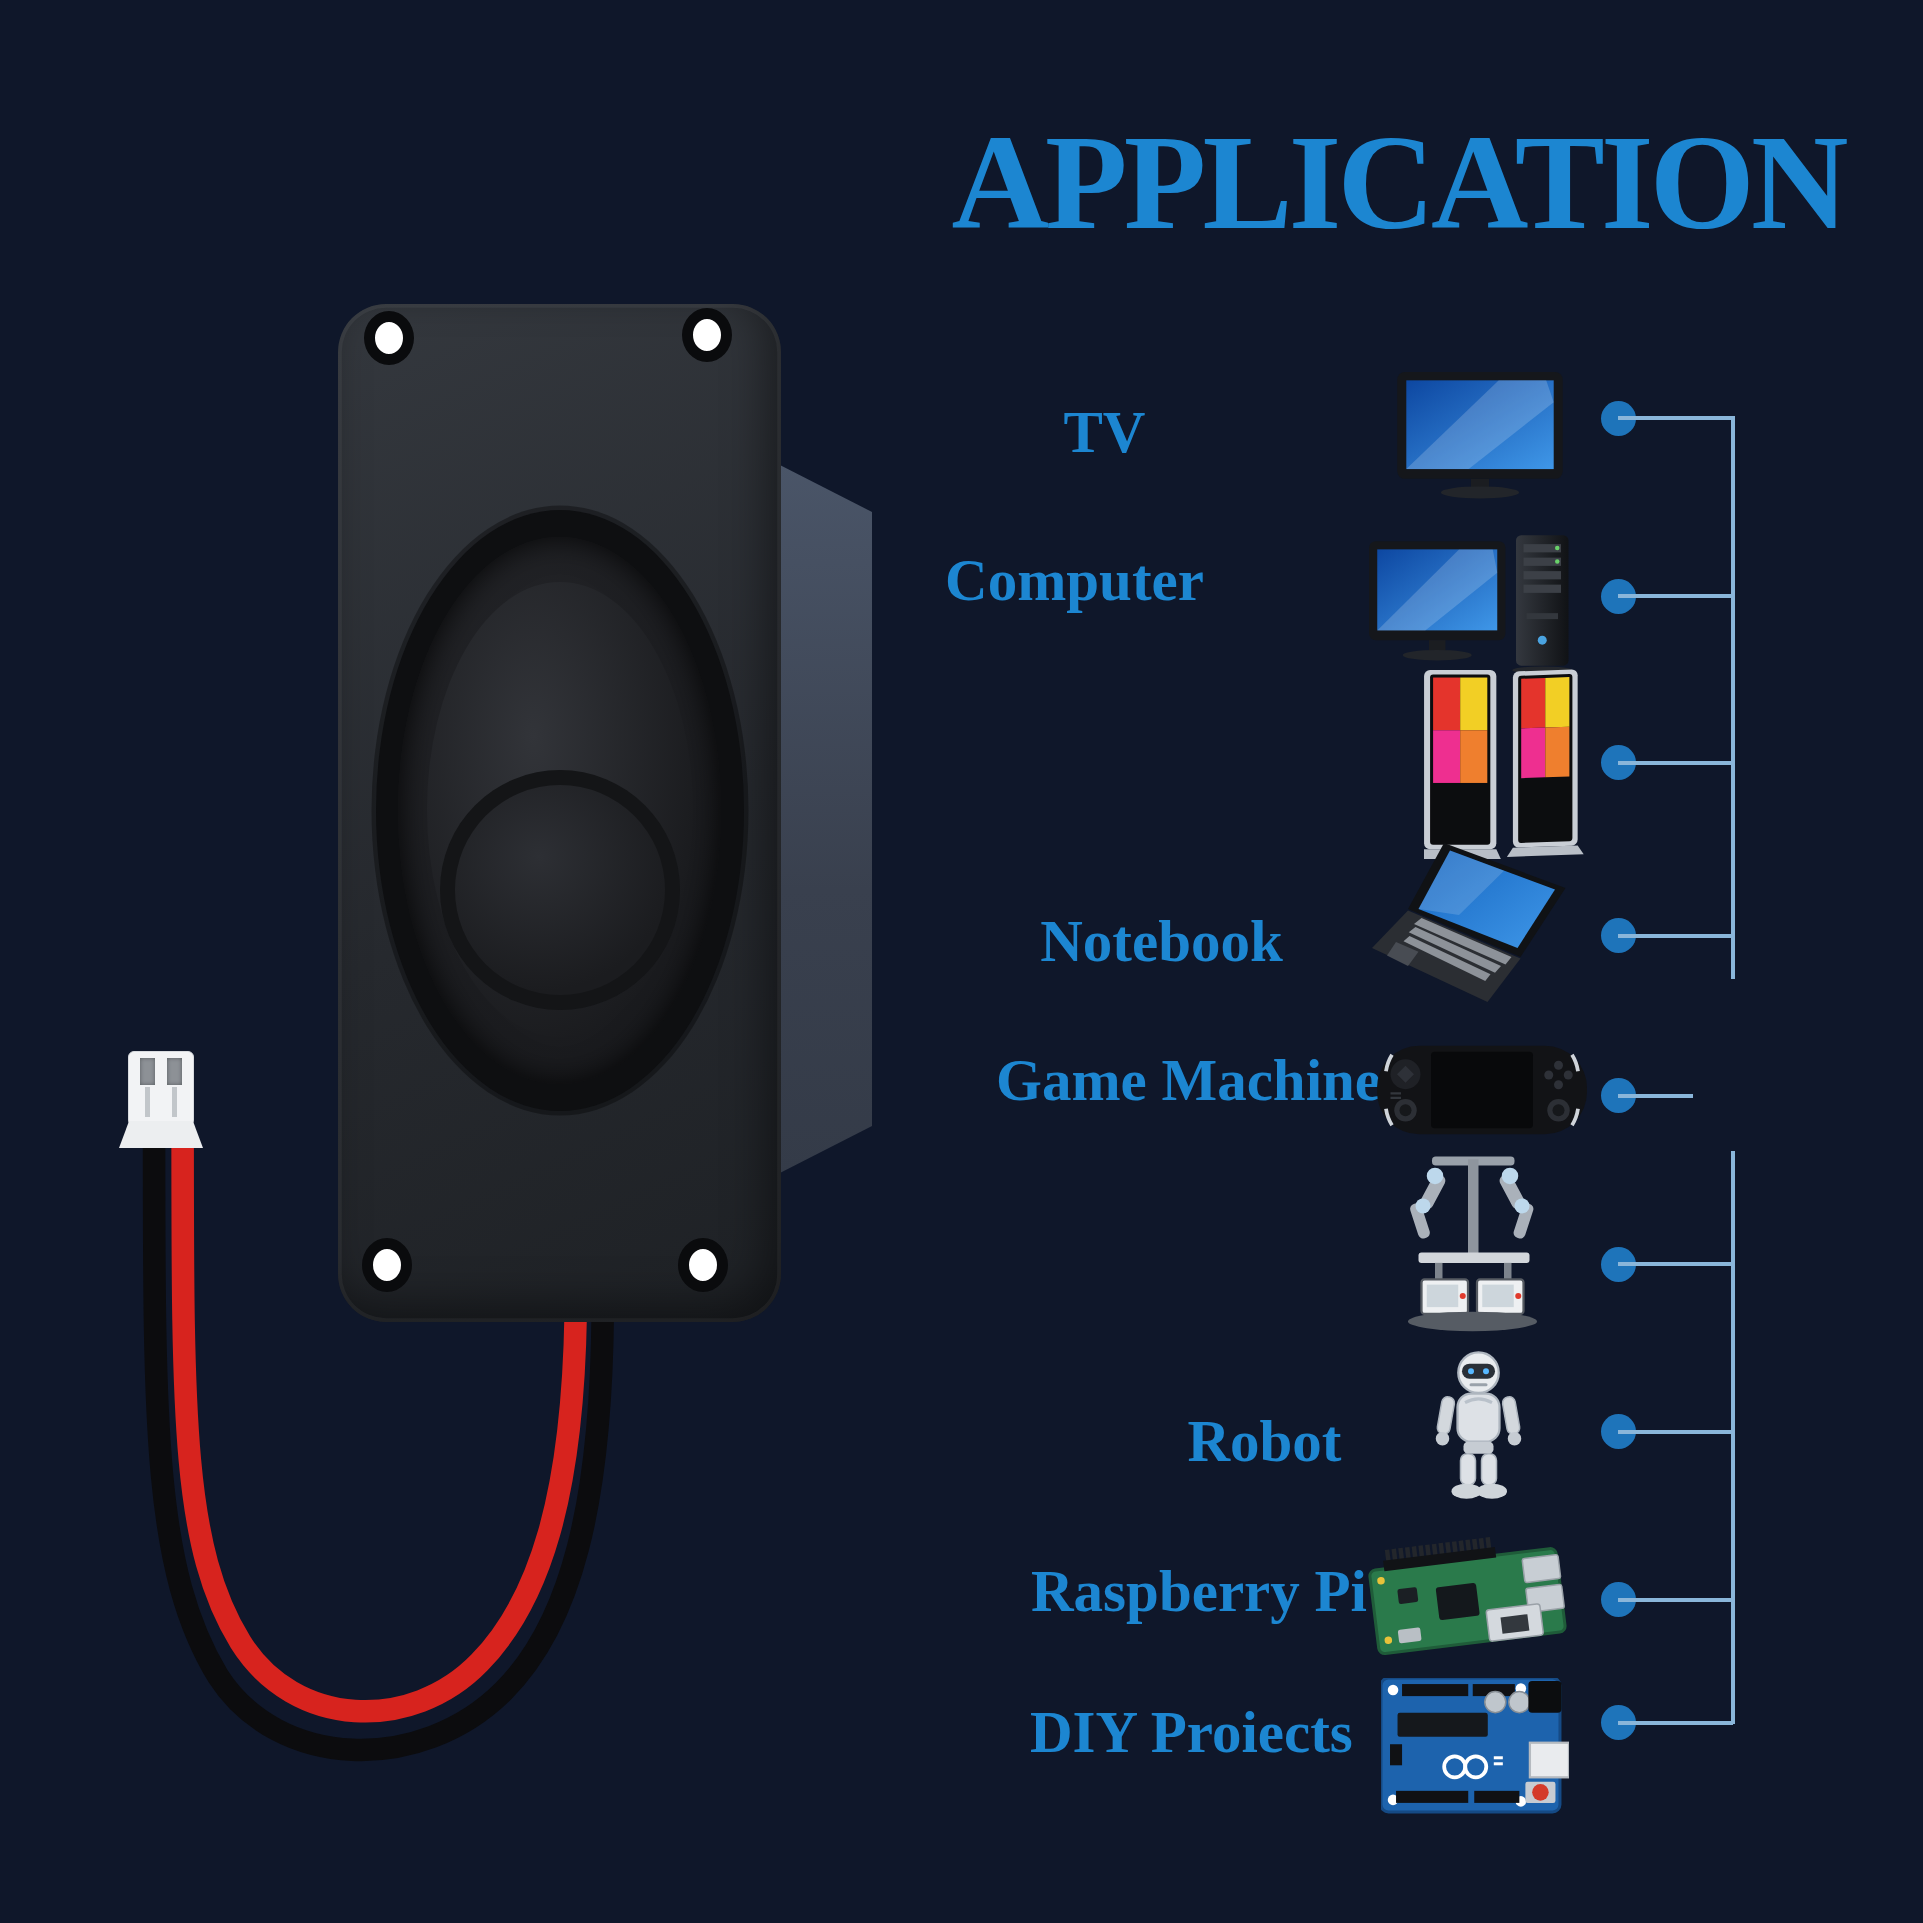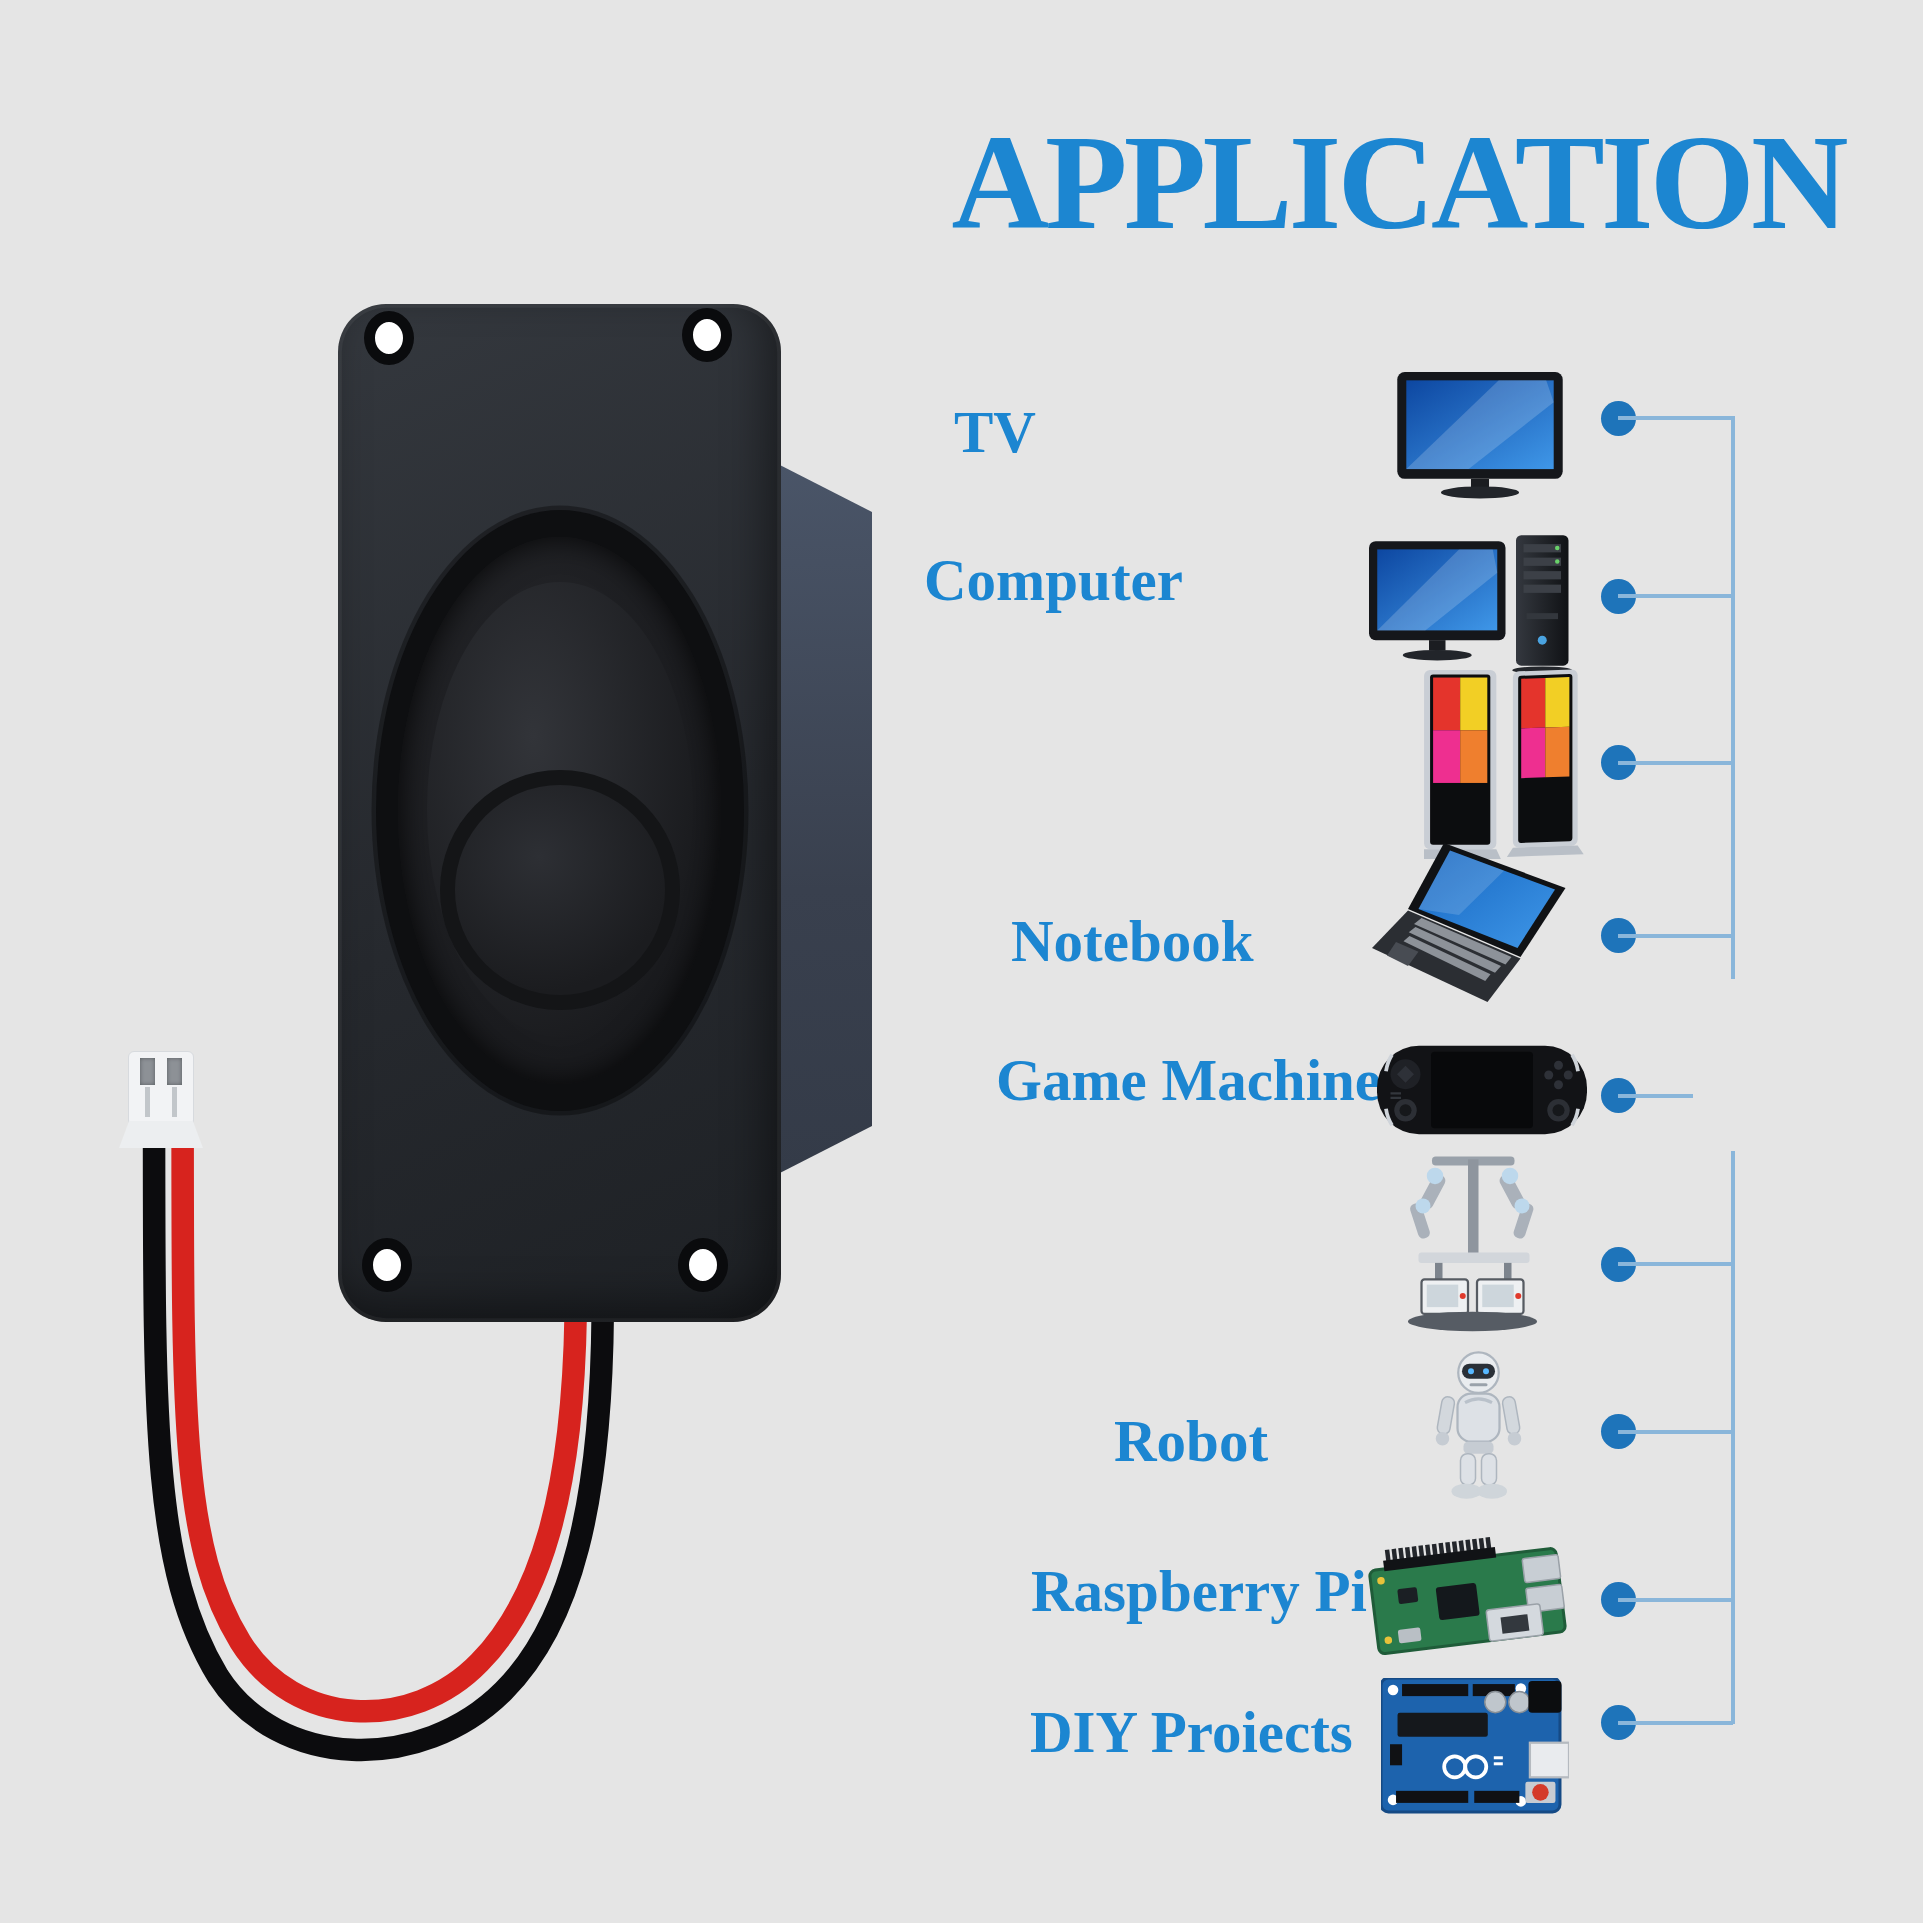--- a/index.html
+++ b/index.html
@@ -2,34 +2,34 @@
 <html style="font-size:12px"><head>
 <meta charset="utf-8">
 <style>
   :root{
     --accent:#1c86d1;
     --line:#8ab6da;
     --dot:#1e74ba;
   }
   *{margin:0;padding:0;box-sizing:border-box;}
   body{background:#ffffff;font-family:"Liberation Serif",serif;}
-  .canvas{position:relative;width:1924px;height:1924px;background:#e5e5e5;overflow:hidden;}
+  .canvas{position:relative;width:1924px;height:1924px;background:#0f172a;overflow:hidden;}
 
   
   .title{
     position:absolute;left:932px;top:111px;width:932px;
     text-align:center;color:var(--accent);
     font:700 135px/143px "Liberation Serif",serif;
     letter-spacing:-3.8px;white-space:nowrap;
   }
 
   
   .item{position:absolute;inset:0;pointer-events:none;}
   .label{
-    position:absolute;color:var(--accent);text-align:left;
+    position:absolute;color:var(--accent);text-align:center;
     font:700 59px/57px "Liberation Serif",serif;white-space:nowrap;
   }
   .label .line{display:block;}
   .label .line:empty{display:none;}
 
   .l1{left:954px;top:404px;width:301px;}
   .l2{left:924px;top:552px;width:301px;}
   .l3{left:1017px;top:699px;width:346px;}
   .l4{left:1011px;top:913px;width:301px;}
   .l5{left:996px;top:1052px;width:301px;}

